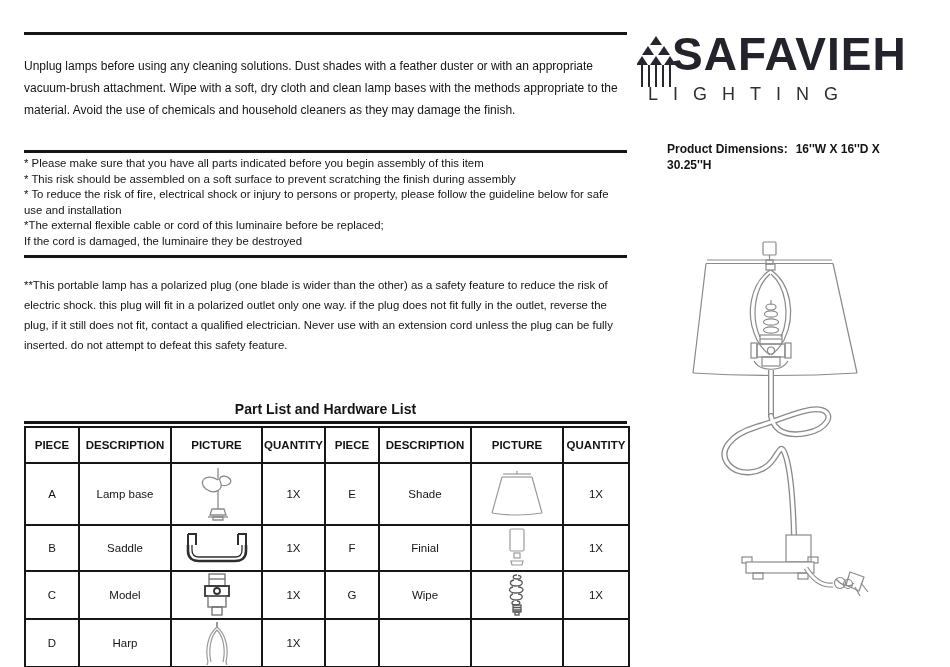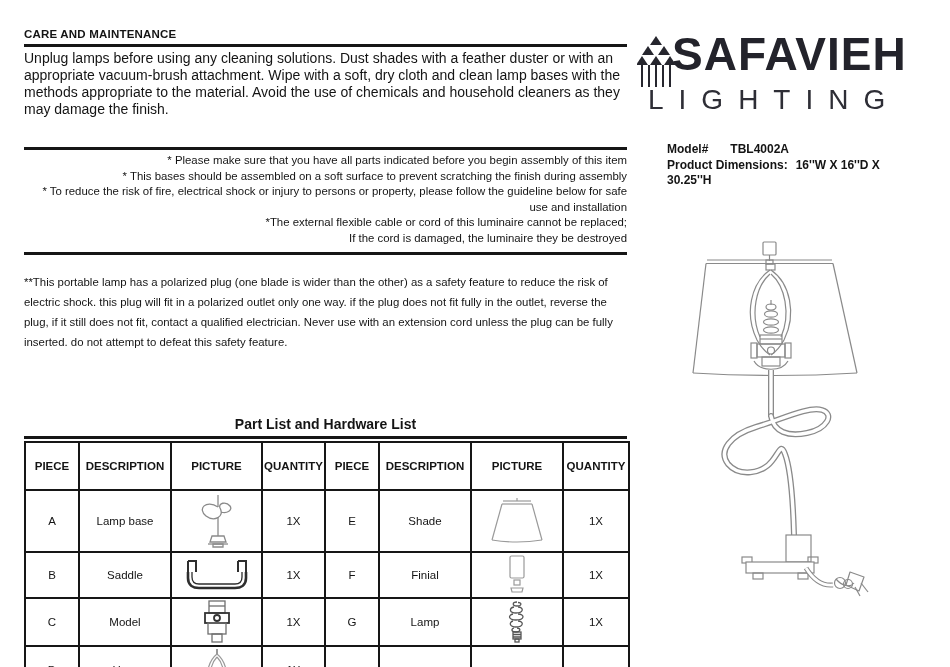--- a/index.html
+++ b/index.html
@@ -4,71 +4,70 @@
 <style>
   * { margin:0; padding:0; box-sizing:border-box; }
   html,body { background:#ffffff; }
   body {
     width:950px; height:667px; position:relative; overflow:hidden;
     font-family:"Liberation Sans", sans-serif; color:#141414;
   }
   .left-col { position:absolute; left:24px; top:28px; width:603px; }
   .section-heading { font-size:11.5px; font-weight:bold; letter-spacing:.2px; }
   .rule { height:3px; background:#161616; margin-top:4px; }
-  .body-text { font-size:14px; line-height:17px; margin-top:3px; }
+  .body-text { font-size:12px; line-height:22px; margin-top:20px; }
   .notice-block { margin-top:29px; }
   .notice-line { font-size:11.4px; line-height:15.5px; }
-  .notice-lines { margin-top:3px;text-align:right; }
+  .notice-lines { margin-top:3px; }
   .rule-after-notice { margin-top:6px; }
   .polarized { margin-top:17px; font-size:11.4px; line-height:20px; }
-  .table-title { margin-top:64px; text-align:center; font-size:14px; font-weight:bold; }
+  .table-title { margin-top:46px; text-align:center; font-size:14px; font-weight:bold; }
   .table-toprule { height:3px; background:#161616; margin-top:4px; }
   table.parts { border-collapse:collapse; table-layout:fixed; width:604px; margin-top:2px; }
   table.parts th, table.parts td {
     border:2px solid #161616; text-align:center; vertical-align:middle;
     font-size:11.5px; padding:0; overflow:hidden;
   }
-  table.parts th { height:48px; font-weight:bold; }
+  table.parts th { height:36px; font-weight:bold; }
   tr.row-a td { height:62px; }
   tr.row-b td { height:46px; }
   tr.row-c td { height:44px; }
   tr.row-d td { height:46px; }
   .brand-icon { position:absolute; left:637px; top:34px; }
   .brand-name {
     position:absolute; left:672px; top:27px; width:268px;
     font-family:Liberation Sans, sans-serif; font-weight:bold;
     font-size:46px; letter-spacing:1px; color:#23232b; white-space:nowrap;
   }
   .brand-sub {
     position:absolute; left:648px; top:84px; width:300px;
-    font-size:28px; letter-spacing:15px; color:#2e2e36; white-space:nowrap; font-weight:normal;
+    font-size:18px; letter-spacing:15px; color:#2e2e36; white-space:nowrap; font-weight:normal;
   }
   .product-info { position:absolute; left:667px; top:142px; width:240px;
     font-size:12px; font-weight:bold; line-height:15.5px; }
   .model-number { margin-left:22px; }
   .dims-value { margin-left:8px; }
   .lamp-illustration { position:absolute; left:690px; top:236px; }
   svg.part-icon { display:block; margin:0 auto; }
 </style>
 </head>
 <body>
 
 <div class="left-col">
 
-  <div class="section-heading">CARE AND MAINTENANCE</div>
   <div class="rule"></div>
   <div class="body-text">Unplug lamps before using any cleaning solutions. Dust shades with a feather duster or with an appropriate vacuum-brush attachment. Wipe with a soft, dry cloth and clean lamp bases with the methods appropriate to the material. Avoid the use of chemicals and household cleaners as they may damage the finish.</div>
 
   <div class="notice-block">
     <div class="rule"></div>
     <div class="notice-lines">
       <div class="notice-line">* Please make sure that you have all parts indicated before you begin assembly of this item</div>
-      <div class="notice-line">* This bases should be assembled on a soft surface to prevent scratching the finish during assembly</div>
+      <div class="notice-line">* This risk should be assembled on a soft surface to prevent scratching the finish during assembly</div>
       <div class="notice-line">* To reduce the risk of fire, electrical shock or injury to persons or property, please follow the guideline below for safe use and installation</div>
-      <div class="notice-line">*The external flexible cable or cord of this luminaire cannot be replaced;</div>
+      <div class="notice-line">*The external flexible cable or cord of this luminaire before be replaced;</div>
       <div class="notice-line">If the cord is damaged, the luminaire they be destroyed</div>
     </div>
     <div class="rule rule-after-notice"></div>
   </div>
 
   <div class="polarized">**This portable lamp has a polarized plug (one blade is wider than the other) as a safety feature to reduce the risk of electric shock. this plug will fit in a polarized outlet only one way. if the plug does not fit fully in the outlet, reverse the plug, if it still does not fit, contact a qualified electrician. Never use with an extension cord unless the plug can be fully inserted. do not attempt to defeat this safety feature.</div>
 
   <div class="table-title">Part List and Hardware List</div>
   <div class="table-toprule"></div>
 
@@ -158,21 +157,21 @@
           <rect x="8" y="2" width="16" height="12"></rect>
           <path d="M8 7 H24"></path>
           <rect x="4" y="14" width="24" height="10" stroke="#333333" stroke-width="1.8"></rect>
           <circle cx="16" cy="19" r="3" stroke="#333333" stroke-width="1.8"></circle>
           <rect x="7" y="24" width="18" height="11"></rect>
           <rect x="11" y="35" width="10" height="8"></rect>
         </svg>
       </td>
       <td>1X</td>
       <td>G</td>
-      <td>Lamp</td>
+      <td>Wipe</td>
       <td>
         <svg class="part-icon" width="26" height="46" viewBox="0 0 26 46" fill="none" stroke="#555555" stroke-width="1.3">
           <path d="M13 3 C 8 3 8 7 13 7 C 18 7 18 3.5 14 3.5"></path>
           <path d="M10 8 C 5 9 5 14 12 14 C 20 14 20 8 14 8"></path>
           <path d="M9 15 C 4 16 4 21 12 21 C 21 21 21 15 14 15"></path>
           <path d="M9 22 C 5 23 5 28 12 28 C 20 28 20 22 14 22"></path>
           <path d="M10 29 C 7 30 7 33 12 33 C 17 33 17 29 13 29"></path>
           <rect x="9" y="33" width="8" height="7"></rect>
           <path d="M9 35.5 H17 M9 38 H17"></path>
           <rect x="11" y="40" width="4" height="3"></rect>
@@ -217,23 +216,20 @@
     <rect x="18" y="31" width="2" height="22"></rect>
     <rect x="25" y="31" width="2" height="22"></rect>
     <rect x="32" y="31" width="2" height="22"></rect>
   </g>
 </svg>
 <div class="brand-name">SAFAVIEH</div>
 <div class="brand-sub">LIGHTING</div>
 
 <div class="product-info">
   <div>
-    <span>Model#</span><span class="model-number">TBL4002A</span>
-  </div>
-  <div>
     <span>Product Dimensions:</span><span class="dims-value">16''W X 16''D X 30.25''H</span>
   </div>
 </div>
 
 <svg class="lamp-illustration" width="220" height="362" viewBox="0 0 220 362" fill="none" stroke="#8a8a8a" stroke-width="1.2">
 
   <rect x="73" y="6" width="13" height="13" rx="1"></rect>
   <path d="M79.5 19 V25"></path>
   <rect x="76" y="24" width="7" height="4"></rect>
 

